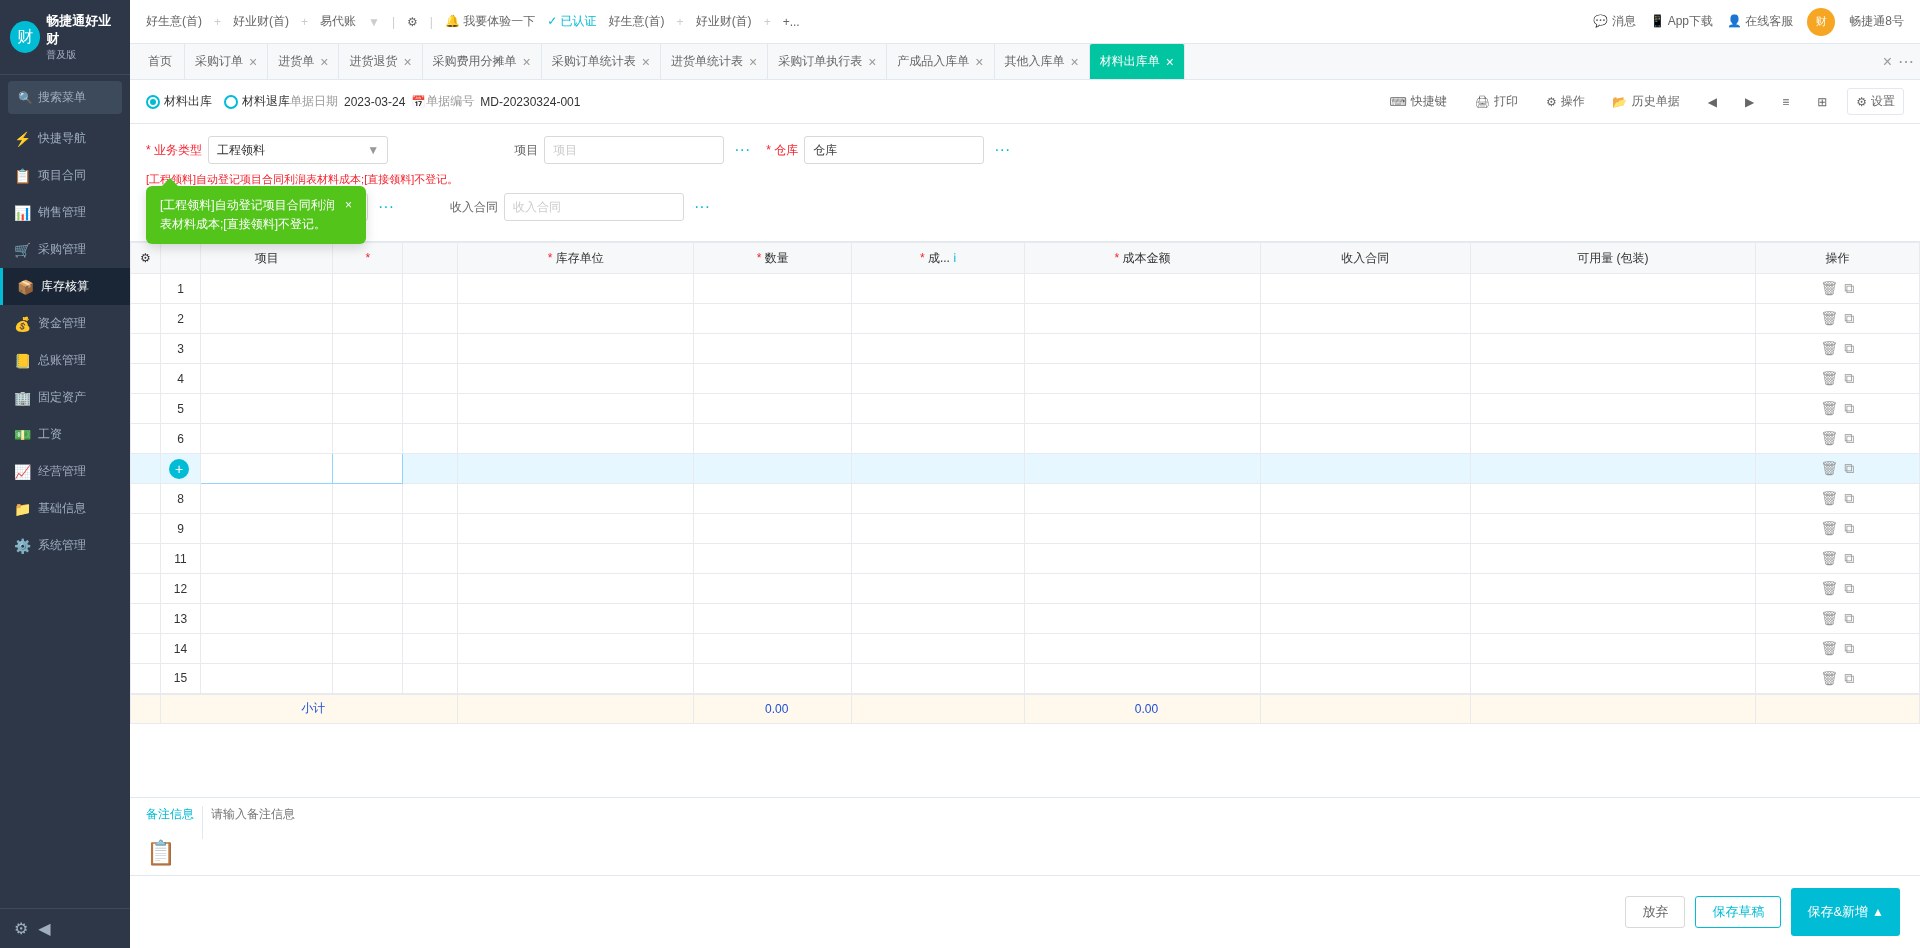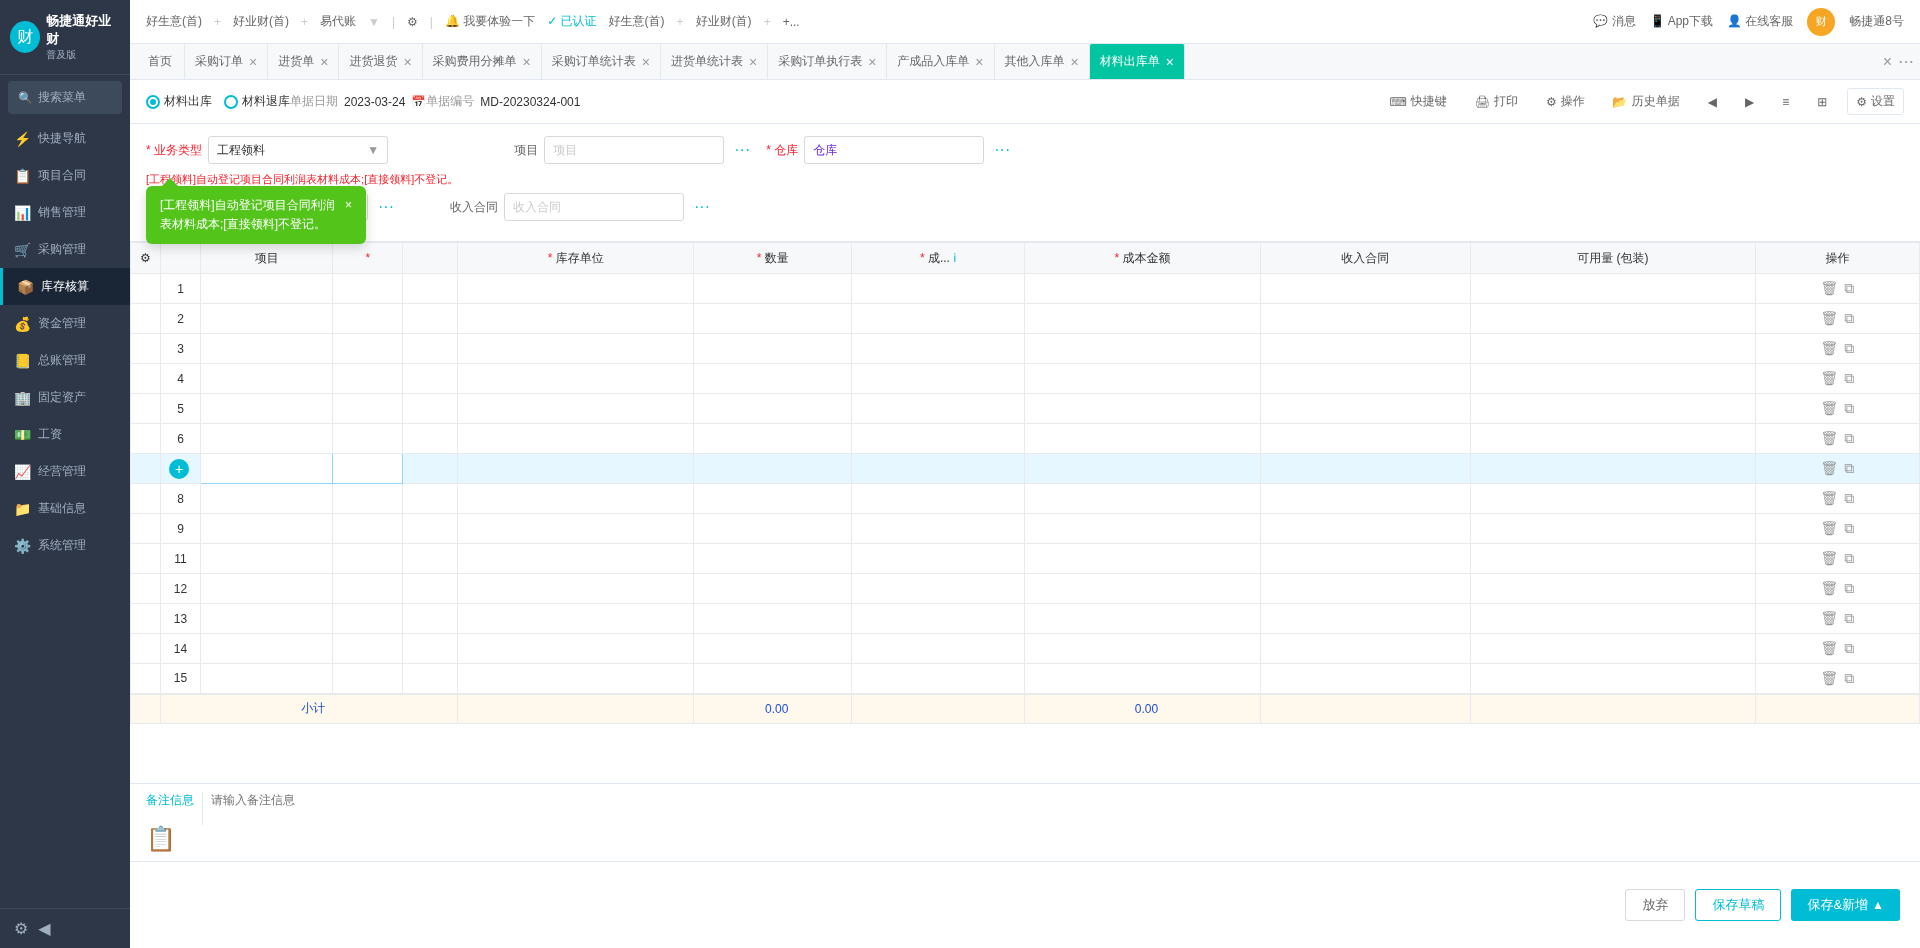--- a/index.html
+++ b/index.html
@@ -96,24 +96,24 @@
     .settings-col { width: 30px; text-align: center; cursor: pointer; }
     .add-row-btn { display: flex; align-items: center; justify-content: center; width: 20px; height: 20px; background: #00bcd4; color: white; border-radius: 50%; cursor: pointer; font-size: 14px; }
     
     
     .bottom-bar { background: #fff; border-top: 1px solid #e2e8f0; padding: 8px 16px; display: flex; align-items: center; }
     .notes-section { display: flex; align-items: flex-start; gap: 8px; flex: 1; }
     .notes-title { color: #00bcd4; font-size: 12px; margin-bottom: 16px; }
     .notes-input { border: none; outline: none; font-size: 12px; color: #999; width: 100%; resize: none; height: 30px; background: transparent; }
     
     
-    .footer-actions { background: #fff; border-top: 1px solid #e2e8f0; padding: 27px 20px; display: flex; align-items: center; justify-content: flex-end; gap: 10px; }
+    .footer-actions { background: #fff; border-top: 1px solid #e2e8f0; padding: 12px 20px; display: flex; align-items: center; justify-content: flex-end; gap: 10px; }
     .btn-discard { height: 32px; padding: 0 16px; border: 1px solid #d9d9d9; background: #fff; border-radius: 3px; cursor: pointer; font-size: 13px; color: #666; }
     .btn-draft { height: 32px; padding: 0 16px; border: 1px solid #00bcd4; background: #fff; border-radius: 3px; cursor: pointer; font-size: 13px; color: #00bcd4; }
-    .btn-save-new { height: 32px; padding: 0 16px; background: #00bcd4; border: none; border-radius: 3px; cursor: pointer; font-size: 13px; color: #fff; display: flex; align-items: center; gap: 4px; }
+    .btn-save-new { height: 48px; padding: 0 16px; background: #00bcd4; border: none; border-radius: 3px; cursor: pointer; font-size: 13px; color: #fff; display: flex; align-items: center; gap: 4px; }
     .btn-save-new .arrow { font-size: 12px; }
     
     .page-body { flex: 1; display: flex; flex-direction: column; overflow: hidden; }
     .content-area { flex: 1; display: flex; flex-direction: column; overflow: hidden; padding: 0; }
     
     .calendar-icon { color: #00bcd4; cursor: pointer; }
   </style>
 </head>
 <body>
 
@@ -346,21 +346,21 @@
             <span class="form-label-optional">项目</span>
             <div class="form-input" style="min-width:180px;">
               <span class="form-input-value" style="color:#ccc;">项目</span>
             </div>
             <span class="form-input-dots">···</span>
           </div>
 
           <div class="form-field">
             <span class="form-label">* 仓库</span>
             <div class="form-input" style="min-width:180px;">
-              <span class="form-input-value" style="color:#6d28d9;">仓库</span>
+              <span class="form-input-value" style="color:#404040;">仓库</span>
             </div>
             <span class="form-input-dots">···</span>
           </div>
         </div>
 
         <div class="form-row2" style="margin-top:6px;">
 
           <div class="form-field">
             <span class="form-label-optional">经手人</span>
             <div class="form-input" style="min-width:180px;">

